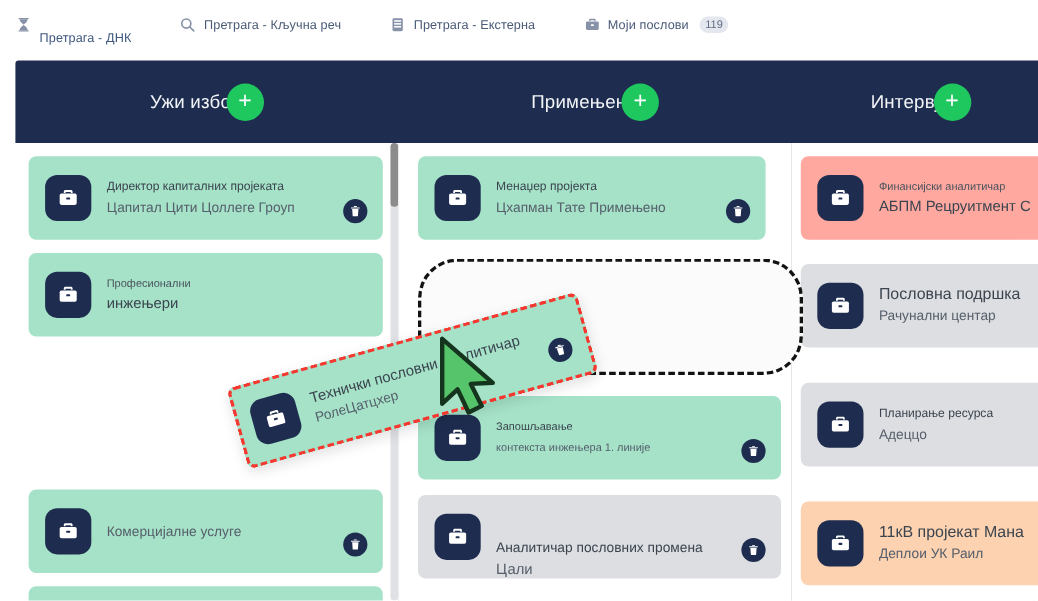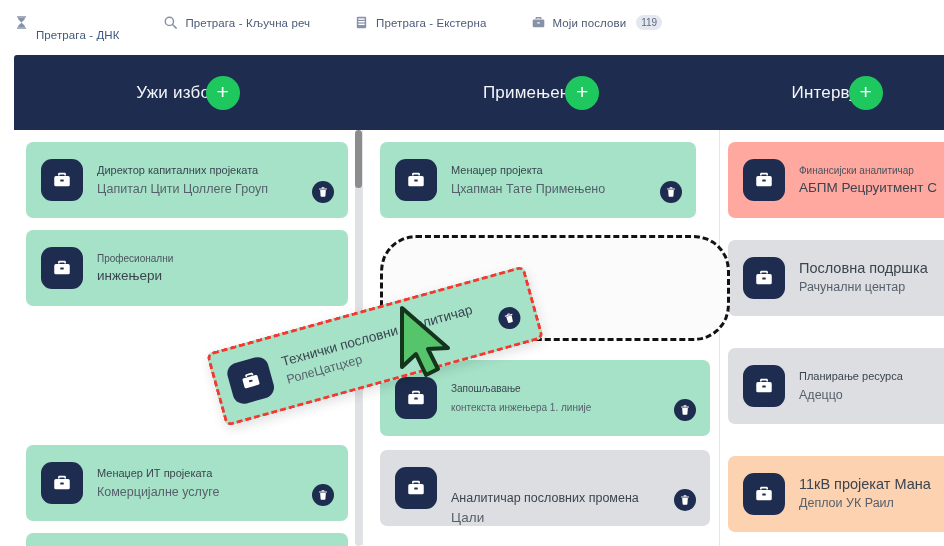--- a/index.html
+++ b/index.html
@@ -347,21 +347,20 @@
 
       <div class="card green" style="left:12px;top:315px;width:322px;">
         <div class="card-ico">
           <svg width="20" height="20" viewBox="0 0 16 16" fill="currentColor">
             <path d="M6 2.2h4c.7 0 1.2.5 1.2 1.2v.9H9.9v-.7H6.1v.7H4.8v-.9c0-.7.5-1.2 1.2-1.2z"></path>
             <rect x="1.8" y="4.8" width="12.4" height="8.2" rx="1.3"></rect>
             <rect x="6.6" y="7.6" width="2.8" height="1.5" rx=".4" fill="#1e2d4f"></rect>
           </svg>
         </div>
         <div class="card-text">
-          <div class="card-title">Менаџер ИТ пројеката</div>
           <div class="card-sub">Комерцијалне услуге</div>
         </div>
         <div class="card-del">
           <svg width="12" height="12" viewBox="0 0 16 16" fill="currentColor">
             <path d="M6.2 1.8h3.6v1.1H6.2zM2.8 3.4h10.4v1.3H2.8z"></path>
             <path d="M4.2 5.3h7.6l-.6 8.1c0 .5-.4.8-.9.8H5.7c-.5 0-.9-.3-.9-.8z"></path>
           </svg>
         </div>
       </div>
 

